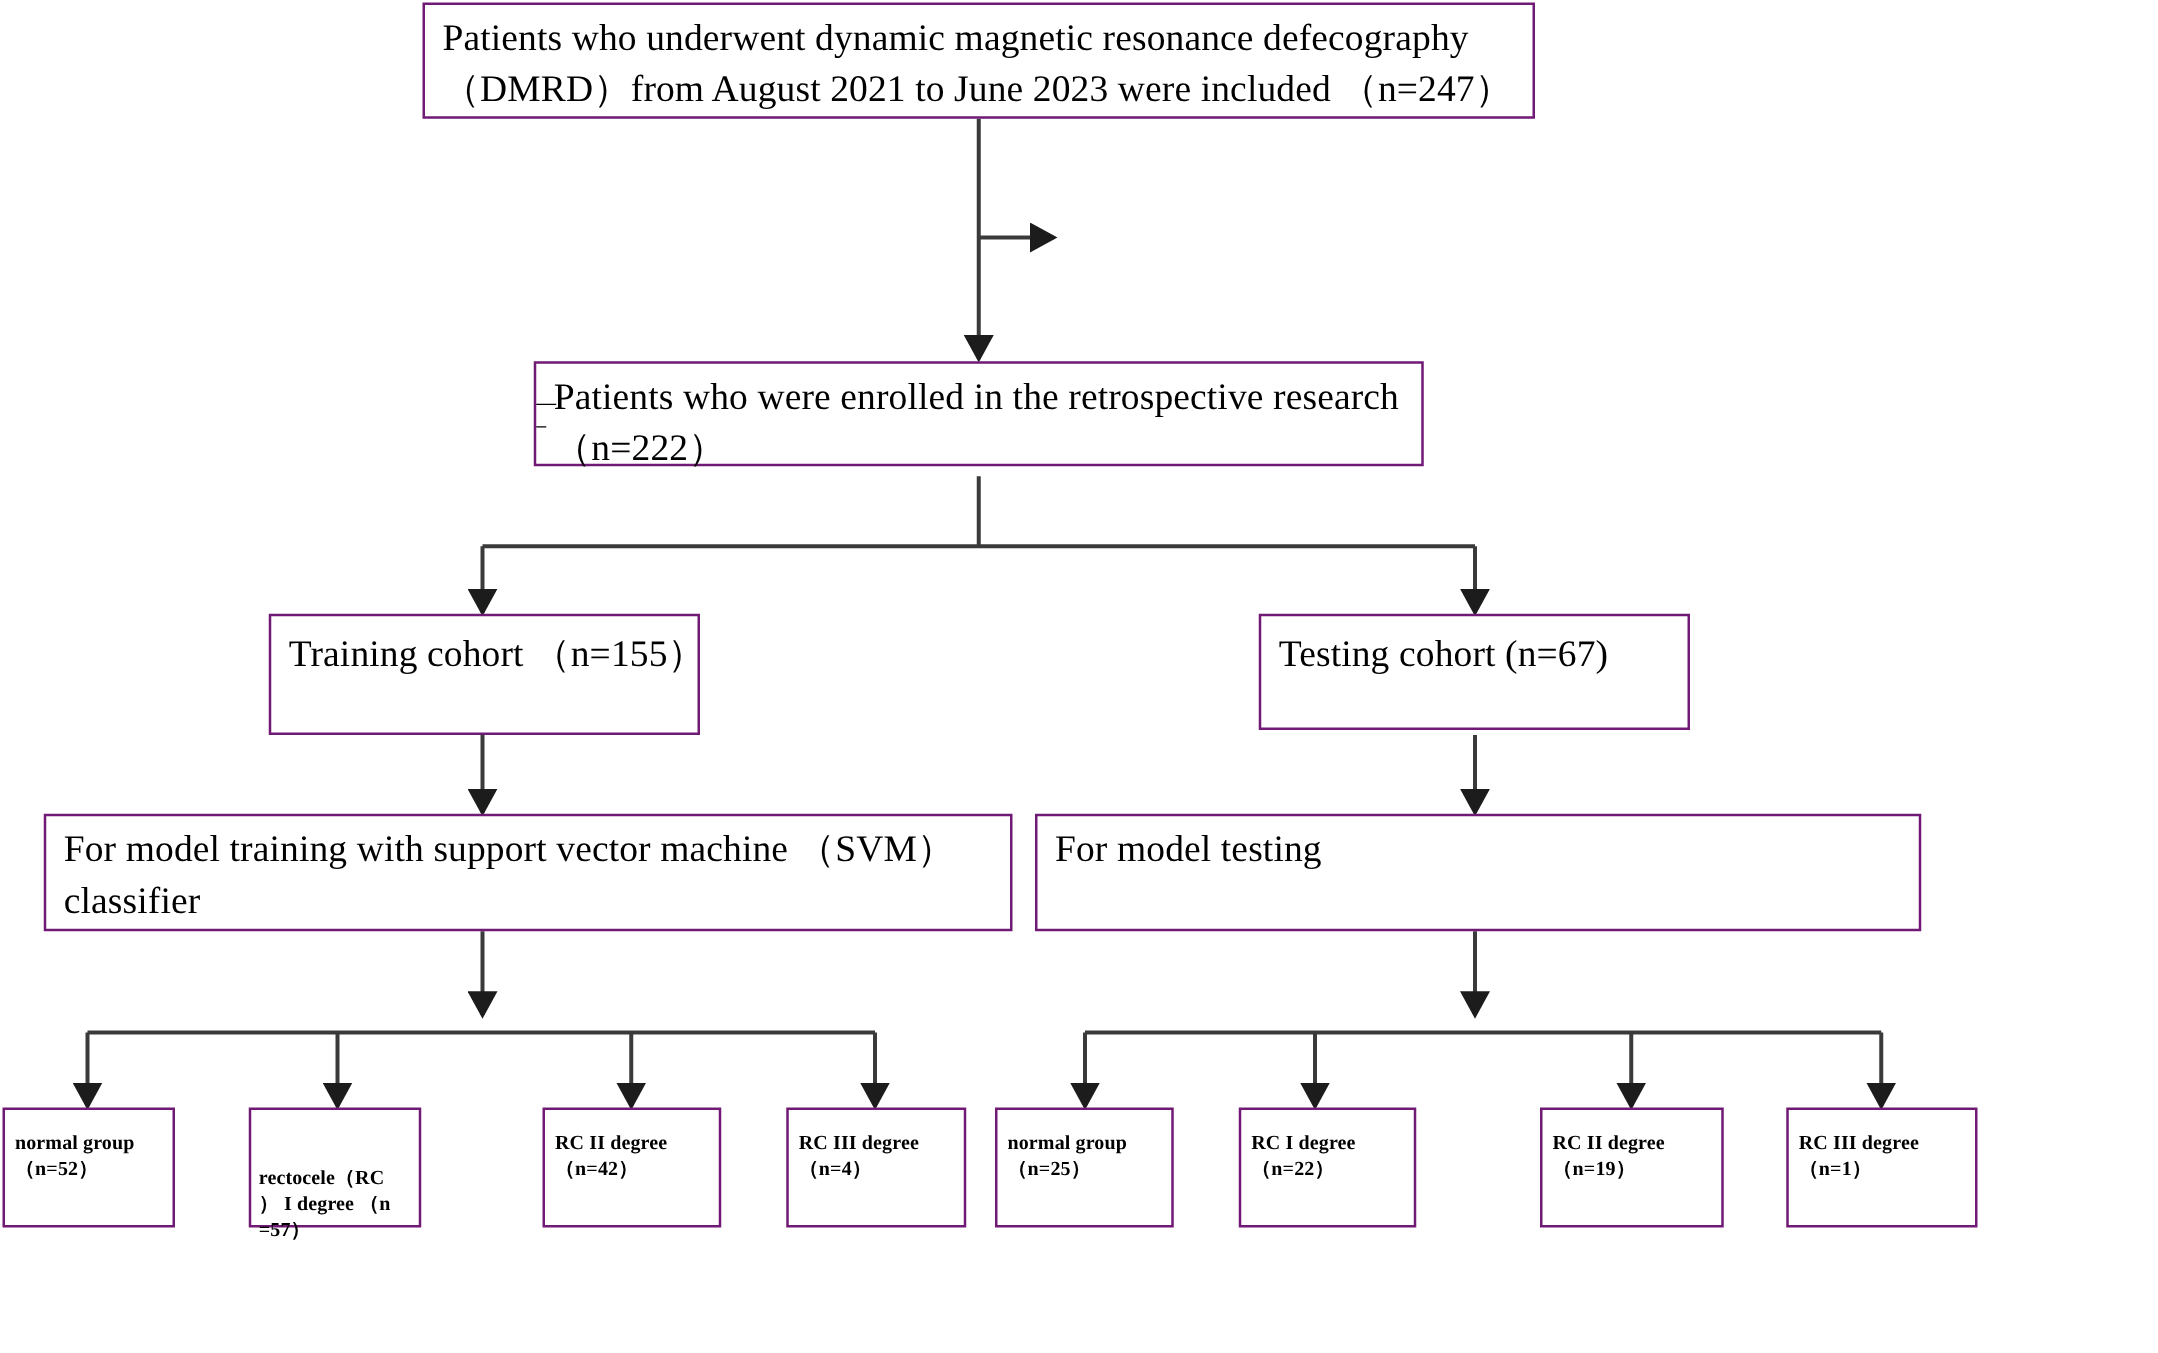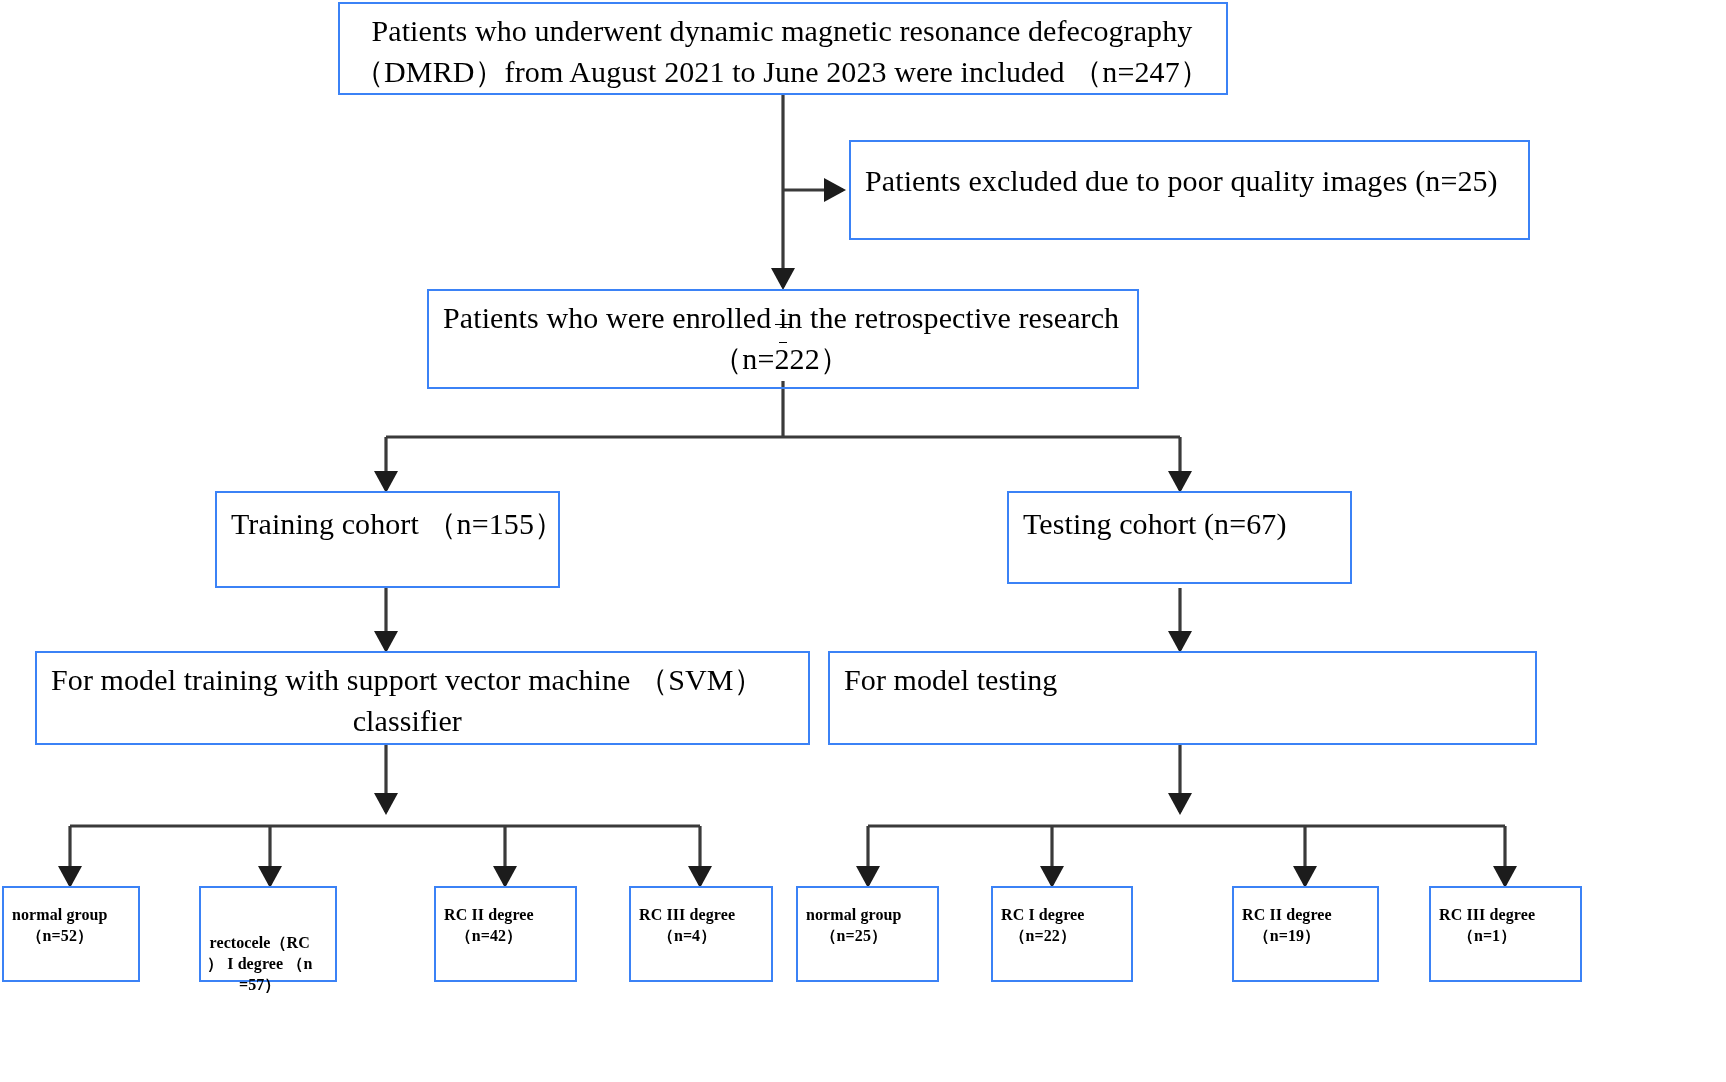--- a/index.html
+++ b/index.html
@@ -20,25 +20,24 @@
     position: absolute;
     left: 0;
     top: 0;
     width: 1726px;
     height: 1082px;
     pointer-events: none;
   }
   .node {
     position: absolute;
     box-sizing: border-box;
-    border: 2px solid #3b82f6;
+    border: 2px solid #701a75;
     background: transparent;
     overflow: visible;
     white-space: pre-wrap;
-    text-align: center;
   }
   .node .txt {
     display: block;
     position: absolute;
     left: 10px;
     top: 4px;
     width: max-content;
     line-height: 1.30;
     letter-spacing: 0.1px;
   }
@@ -109,25 +108,22 @@
       <path d="M 1305 826 L 1305 885" marker-end="url(#arrow)"></path>
       <path d="M 1505 826 L 1505 885" marker-end="url(#arrow)"></path>
     </g>
   </svg>
 
   <div class="node big" style="left:338px; top:2px; width:890px; height:93px;">
     <span class="txt">Patients who underwent dynamic magnetic resonance defecography
 （DMRD）from August 2021 to June 2023 were included （n=247）</span>
   </div>
 
-  <div class="node big" style="left:849px; top:140px; width:681px; height:100px;">
-    <span class="txt" style="top:18px;">Patients excluded due to poor quality images (n=25)</span>
-  </div>
 
-  <div class="node big" style="left:427px; top:289px; width:712px; height:100px;text-decoration:underline;">
+  <div class="node big" style="left:427px; top:289px; width:712px; height:84px;text-decoration:underline;">
     <span class="txt">Patients who were enrolled in the retrospective research
 （n=222）</span>
   </div>
 
   <div class="node mid" style="left:215px; top:491px; width:345px; height:97px;">
     <span class="txt">Training cohort （n=155）</span>
   </div>
 
   <div class="node mid" style="left:1007px; top:491px; width:345px; height:93px;">
     <span class="txt">Testing cohort (n=67)</span>

